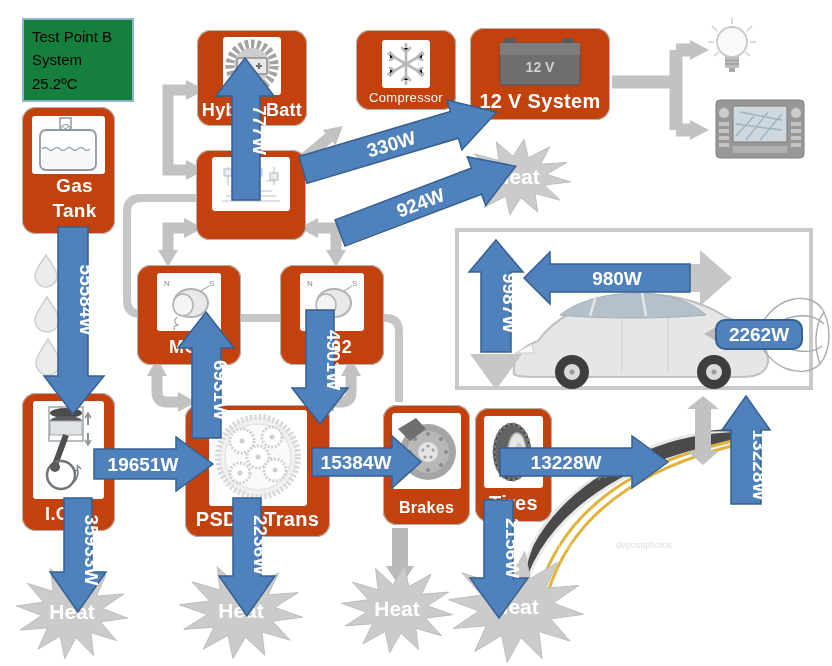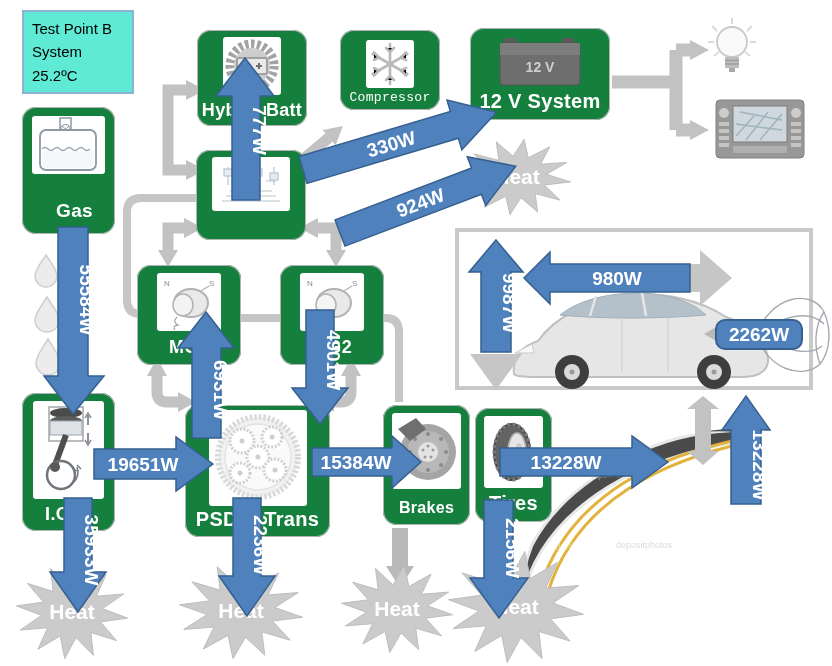--- a/index.html
+++ b/index.html
@@ -1,27 +1,27 @@
 <!DOCTYPE html>
 <html><head>
 <meta charset="utf-8">
 <style>
   html,body{margin:0;padding:0;background:#fff;}
   .canvas{position:relative;width:832px;height:666px;background:#fff;overflow:hidden;
           font-family:"Liberation Sans", sans-serif;}
   .layer{position:absolute;left:0;top:0;width:832px;height:666px;}
   #connectors{z-index:1;}
-  .node{position:absolute;background:#15803d;border-radius:14px;z-index:2;box-shadow:0 0 0 1px #b3b3b3 inset;}
+  .node{position:absolute;background:#c2410c;border-radius:14px;z-index:2;box-shadow:0 0 0 1px #b3b3b3 inset;}
   .icon-box{position:absolute;background:#fff;border-radius:3px;display:flex;align-items:center;justify-content:center;}
   .node-label{position:absolute;left:0;right:0;bottom:5px;text-align:center;color:#fff;
               font-size:19px;font-weight:bold;letter-spacing:.3px;}
   .node-label.small{font-size:13px;font-weight:normal;}
   .node-label.two-line{line-height:1.35;}
   #flows{z-index:3;}
-  .titlebox{position:absolute;left:22px;top:10px;width:112px;height:84px;background:#5eead4;
+  .titlebox{position:absolute;left:22px;top:18px;width:112px;height:84px;background:#15803d;
             border:2px solid #8fb1d4;z-index:4;color:#000;font-size:15px;line-height:1.55;
             padding:5px 8px;box-sizing:border-box;}
   .carbox{position:absolute;left:455px;top:228px;width:358px;height:162px;background:#fff;
           border:4px solid #c9c9c9;z-index:2;box-sizing:border-box;}
   svg text{user-select:none;}
   .flow-label{fill:#ffffff;font-weight:bold;font-size:19px;text-anchor:middle;}
   .heat-label{fill:#ffffff;font-weight:bold;font-size:21px;text-anchor:middle;}
   .wm{fill:rgba(255,255,255,0.45);font-size:9px;}
   .wm-gray{fill:rgba(140,140,140,0.30);font-size:9px;}
 </style>
@@ -160,38 +160,39 @@
         <rect x="28" y="2" width="11" height="16" fill="#fff" stroke="#8e99a5" stroke-width="1.5"></rect>
         <circle cx="33.5" cy="13" r="4.5" fill="none" stroke="#8e99a5" stroke-width="1.2"></circle>
         <path d="M30,10 L37,16 M37,10 L30,16" stroke="#8e99a5" stroke-width="1"></path>
         <rect x="8" y="14" width="56" height="40" rx="6" fill="#fff" stroke="#8e99a5" stroke-width="1.8"></rect>
         <path d="M10,33 q3,-3 6,0 q3,3 6,0 q3,-3 6,0 q3,3 6,0 q3,-3 6,0 q3,3 6,0 q3,-3 6,0 q3,3 6,0" fill="none" stroke="#9aa5b1" stroke-width="1.3"></path>
         <path d="M10,35 h52 v10 q0,7 -7,7 h-45 z" fill="#f2f4f6" opacity="0.7"></path>
       </svg>
     </div>
     <div class="node-label two-line" style="bottom:10px;padding-left:12px;">
       <div>Gas</div>
+      <div>Tank</div>
     </div>
   </div>
 
   <div class="node" style="left:197px;top:30px;width:110px;height:96px;">
     <div class="icon-box" style="left:26px;top:7px;width:58px;height:58px;">
       <svg width="58" height="58">
         <circle cx="29" cy="29" r="22" fill="none" stroke="#a3a3a3" stroke-width="9" stroke-dasharray="3.5,2.5"></circle>
         <circle cx="29" cy="29" r="18" fill="#cdcdcd"></circle>
         <rect x="14" y="21" width="30" height="16" rx="2" fill="#e8e8e8" stroke="#8f8f8f" stroke-width="1.5"></rect>
         <line x1="20" y1="29" x2="25" y2="29" stroke="#707070" stroke-width="2"></line>
         <line x1="33" y1="29" x2="39" y2="29" stroke="#707070" stroke-width="2"></line>
         <line x1="36" y1="26" x2="36" y2="32" stroke="#707070" stroke-width="2"></line>
       </svg>
     </div>
     <div class="node-label" style="font-size:18px;">Hybrid Batt</div>
   </div>
 
-  <div class="node" style="left:340px;top:30px;width:100px;height:80px;font-family:Liberation Mono, monospace;">
+  <div class="node" style="left:356px;top:30px;width:100px;height:80px;">
     <div class="icon-box" style="left:26px;top:10px;width:48px;height:48px;">
       <svg width="48" height="48" viewBox="0 0 48 48">
         <g stroke="#b9b9b9" stroke-width="2.6" stroke-linecap="round">
           <line x1="24" y1="4" x2="24" y2="44"></line>
           <line x1="6.7" y1="14" x2="41.3" y2="34"></line>
           <line x1="6.7" y1="34" x2="41.3" y2="14"></line>
           <path d="M20,8 L24,12 L28,8 M20,40 L24,36 L28,40"></path>
           <path d="M8,20 L13,17.5 L8,12.5 M40,35.5 L35,30.5 L40,28"></path>
           <path d="M8,28 L13,30.5 L8,35.5 M40,12.5 L35,17.5 L40,20"></path>
         </g>

